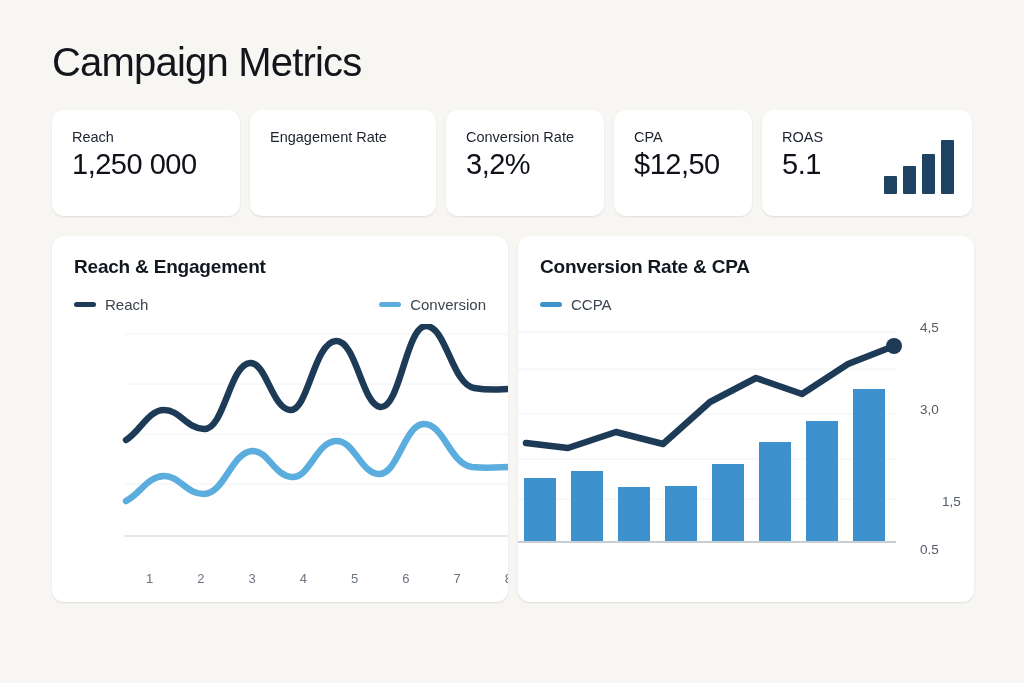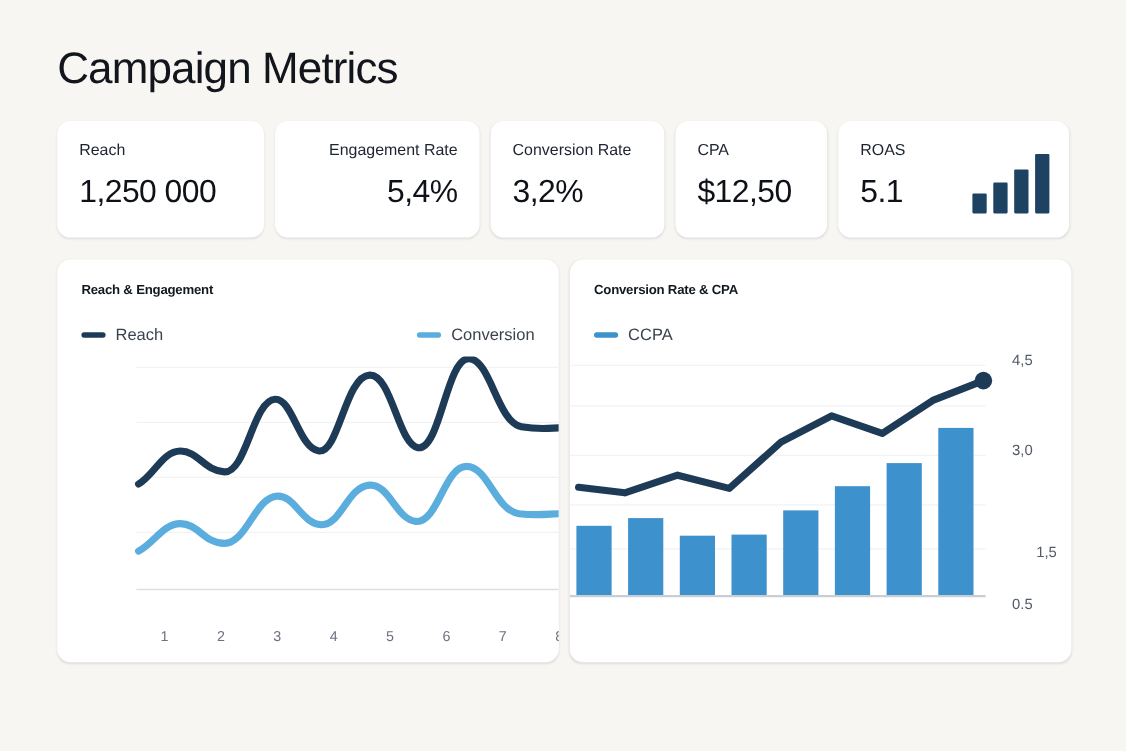--- a/index.html
+++ b/index.html
@@ -51,40 +51,39 @@
   .kpi-card {
     background: #ffffff;
     border-radius: 12px;
     box-shadow: 0 1px 2px rgba(16,24,40,.06), 0 1px 3px rgba(16,24,40,.05);
     padding: 18px 20px 0 20px;
     position: relative;
     overflow: hidden;
     flex: 0 0 auto;
   }
   .kpi-card.w-reach      { width: 188px; }
-  .kpi-card.w-engagement { width: 186px; text-align: right; }
+  .kpi-card.w-engagement { width: 186px; }
   .kpi-card.w-conversion { width: 158px; }
   .kpi-card.w-cpa        { width: 138px; }
   .kpi-card.w-roas       { width: 210px; }
 
   .kpi-label {
     font-size: 14.5px;
     color: #1d2430;
     font-weight: 400;
     line-height: 18px;
     white-space: nowrap;
   }
 
   .kpi-value {
     font-size: 29px;
     color: #0e1218;
     font-weight: 400;
     letter-spacing: -0.5px;
     line-height: 36px;
-    margin-top: 11px;
     white-space: nowrap;
   }
 
   
   .spark {
     position: absolute;
     right: 16px;
     bottom: 22px;
     width: 72px;
     height: 56px;
@@ -116,21 +115,21 @@
     position: relative;
     overflow: hidden;
   }
   .panel.left  { width: 456px; }
   .panel.right { width: 456px; }
 
   .panel-title {
     position: absolute;
     left: 22px;
     top: 20px;
-    font-size: 12px;
+    font-size: 19px;
     font-weight: 700;
     color: #111820;
     letter-spacing: -0.2px;
     white-space: nowrap;
   }
 
   .legend {
     position: absolute;
     top: 58px;
     left: 22px;
@@ -195,21 +194,20 @@
 
   <div class="kpi-strip">
 
     <div class="kpi-card w-reach">
       <div class="kpi-label">Reach</div>
       <div class="kpi-value">1,250 000</div>
     </div>
 
     <div class="kpi-card w-engagement">
       <div class="kpi-label">Engagement Rate</div>
-      <div class="kpi-value">5,4%</div>
     </div>
 
     <div class="kpi-card w-conversion">
       <div class="kpi-label">Conversion Rate</div>
       <div class="kpi-value">3,2%</div>
     </div>
 
     <div class="kpi-card w-cpa">
       <div class="kpi-label">CPA</div>
       <div class="kpi-value">$12,50</div>

